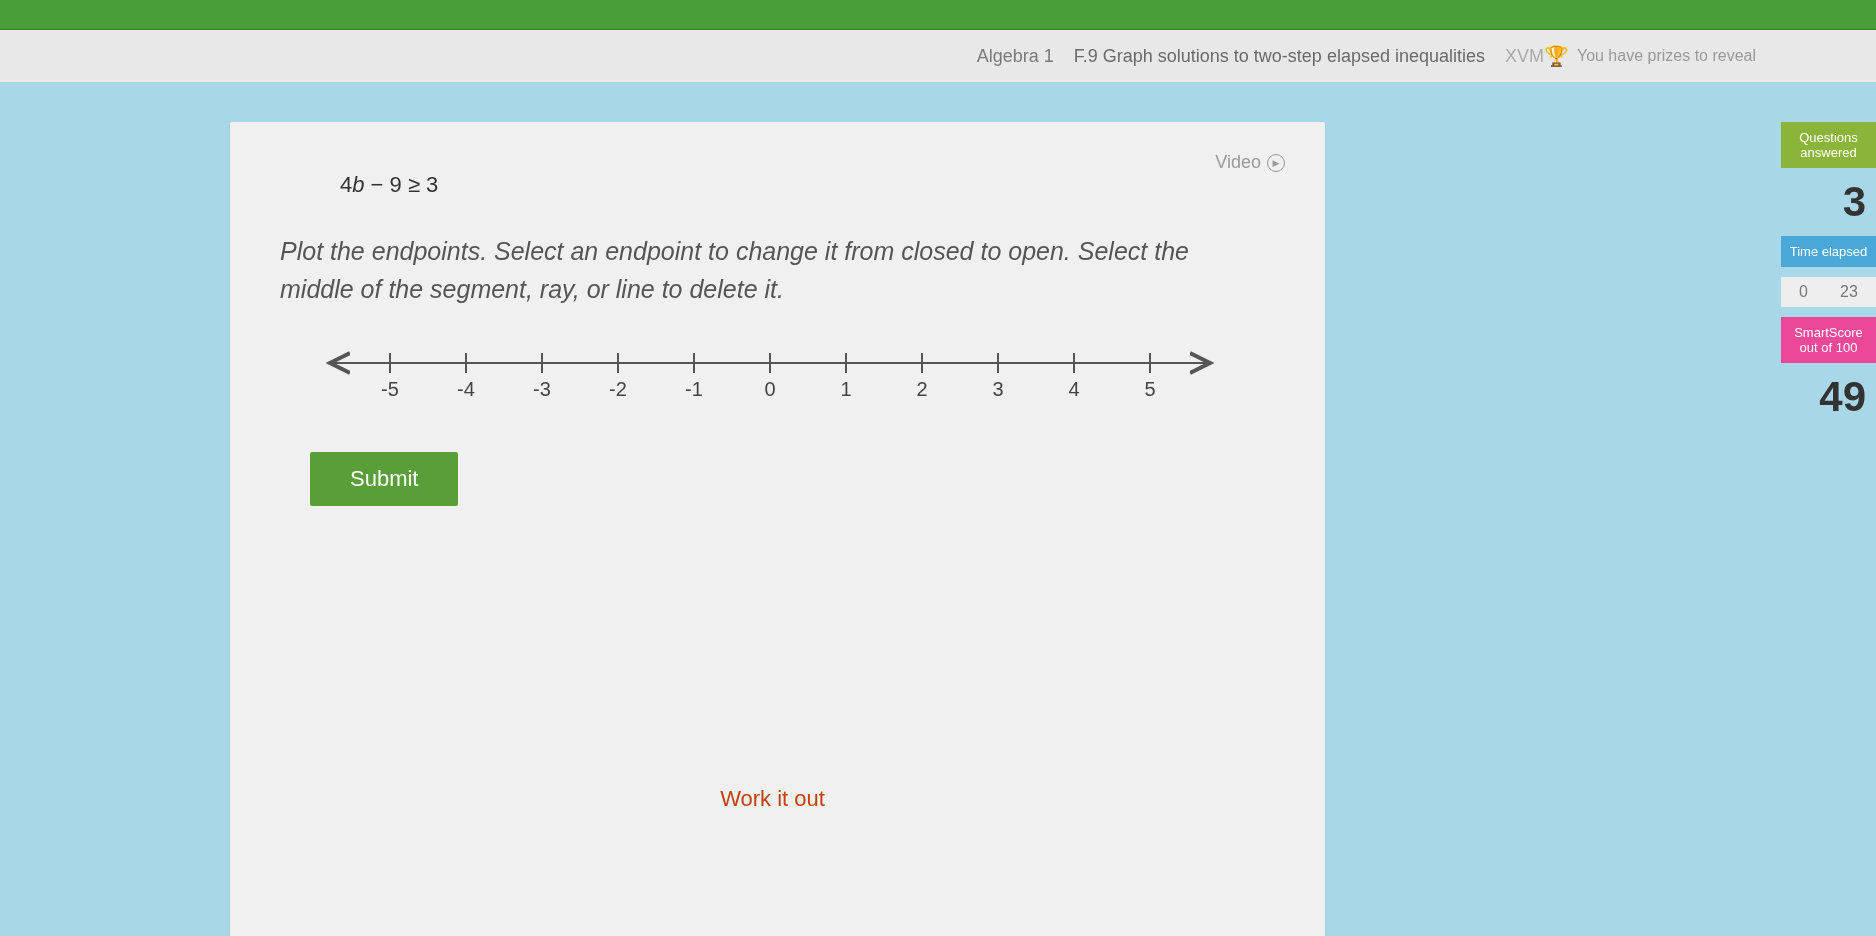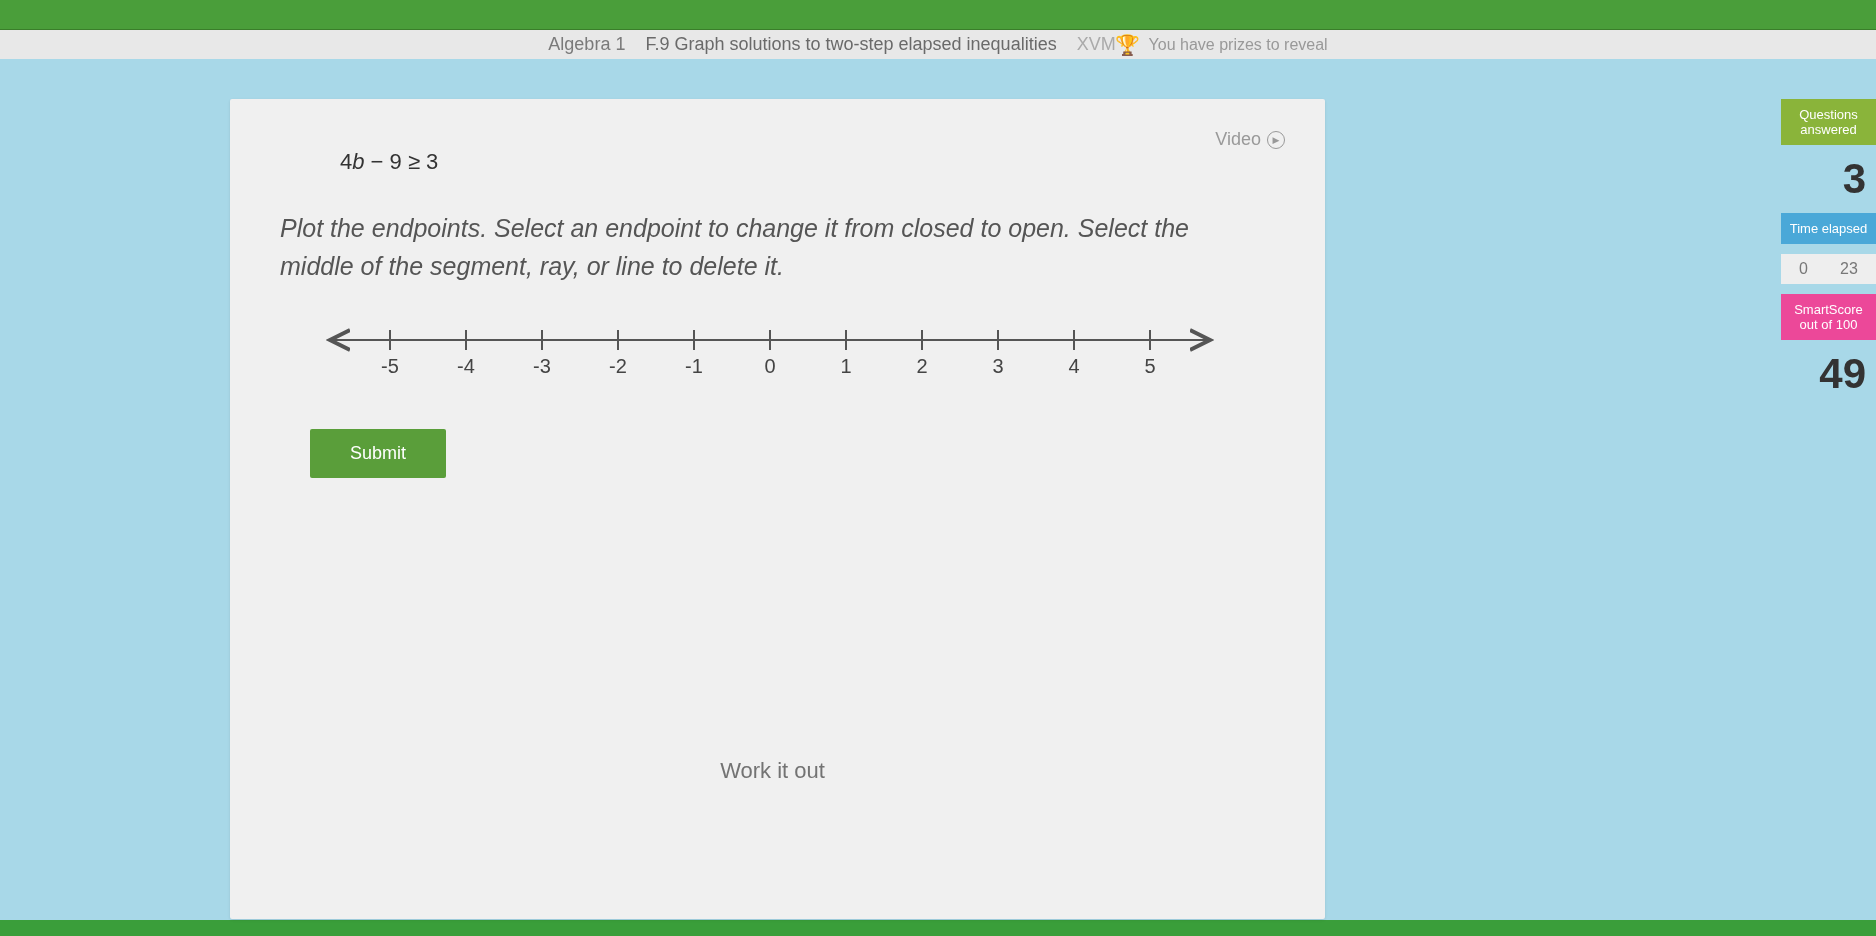--- a/index.html
+++ b/index.html
@@ -9,26 +9,26 @@
       width: 1876px;
       height: 936px;
       overflow: hidden;
     }
     .top-bar {
       height: 30px;
       background: #4a9e3a;
       border-bottom: 1px solid #3a7e2a;
     }
     .breadcrumb-bar {
-      height: 29px;
+      height: 52px;
       background: #e8e8e8;
       display: flex;
       align-items: center;
       padding: 0 120px;
-      justify-content: center;
+      justify-content: flex-end;
       color: #888;
       font-size: 18px;
     }
     .breadcrumb-left {
       display: flex;
       align-items: center;
       gap: 20px;
     }
     .breadcrumb-subject { color: #7a7a7a; }
     .breadcrumb-skill { color: #6a6a6a; }
@@ -100,31 +100,31 @@
       max-width: 950px;
     }
     .number-line-wrap {
       margin: 20px 0 40px 30px;
     }
     .submit-btn {
       background: #5a9e3a;
       color: #fff;
       border: none;
       padding: 14px 40px;
-      font-size: 18px;
+      font-size: 22px;
       cursor: pointer;
       border-radius: 2px;
       margin-left: 30px;
     }
     .work-it-out {
       text-align: center;
       margin-top: 280px;
     }
     .work-title {
-      color: #737373;
+      color: #c2410c;
       font-size: 22px;
       margin-bottom: 16px;
     }
     .work-sub {
       color: #666;
       font-size: 19px;
     }
     
     .sidebar {
       position: absolute;

